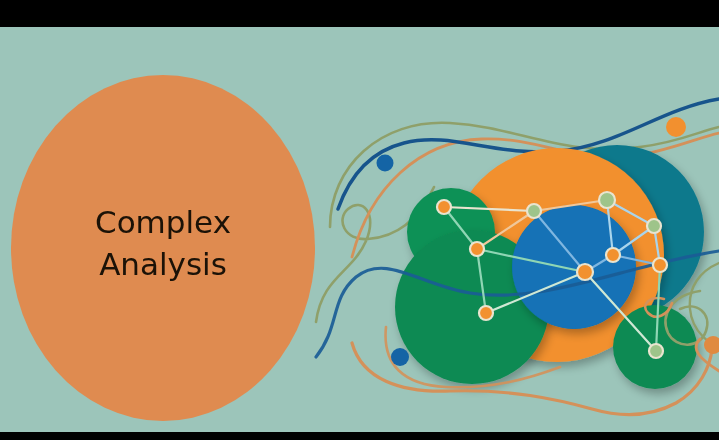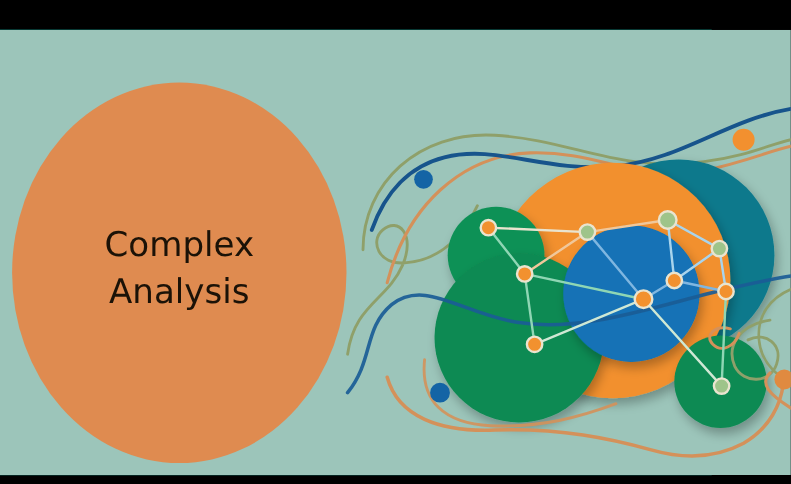--- a/index.html
+++ b/index.html
@@ -1,19 +1,19 @@
 <!DOCTYPE html>
 <html><head>
 <meta charset="utf-8">
 <title>Complex Analysis</title>
 <style>
   html,body{margin:0;padding:0;background:#000;}
   body{width:719px;height:440px;overflow:hidden;
        font-family:"DejaVu Sans","Liberation Sans",sans-serif;}
-  #stage{position:relative;width:647px;height:440px;background:#14b8a6;}
+  #stage{position:relative;width:647px;height:440px;background:#0ea5e9;}
   #letterbox-top{position:absolute;left:0;top:0;width:719px;height:27px;background:#000;}
   #letterbox-bottom{position:absolute;left:0;bottom:0;width:719px;height:8px;background:#000;}
   #canvas-wrap{position:absolute;left:0;top:27px;width:719px;height:405px;overflow:hidden;}
   svg.art{display:block;width:719px;height:405px;}
   .title-text{font-size:31px;fill:#1b1207;font-family:"DejaVu Sans","Liberation Sans",sans-serif;}
 </style>
 </head>
 <body>
 
 <div id="stage">

